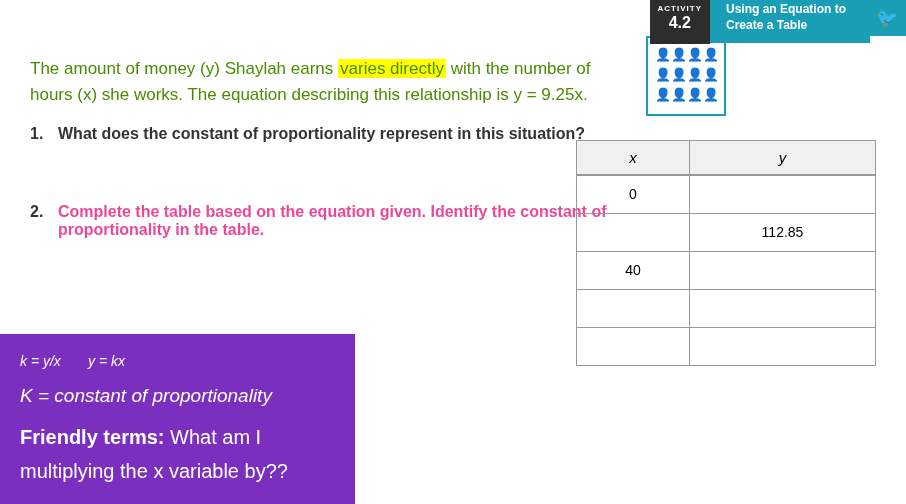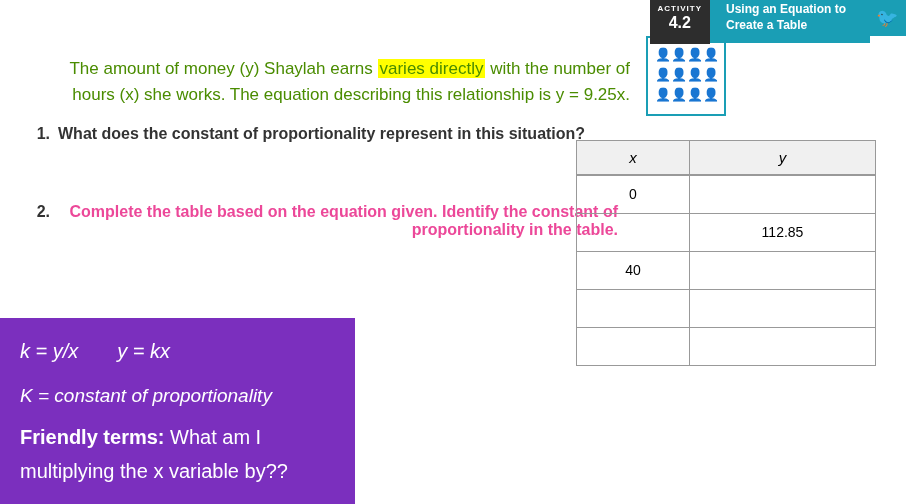--- a/index.html
+++ b/index.html
@@ -67,21 +67,20 @@
     }
 
     
     .main-content {
       position: absolute;
       top: 36px;
       left: 0;
       right: 0;
       bottom: 0;
       padding: 20px 30px 20px 30px;
-      text-align: right;
     }
 
     
     .intro-text {
       font-size: 17px;
       color: #4a8c00;
       line-height: 1.5;
       margin-bottom: 18px;
       max-width: 600px;
     }
@@ -118,22 +117,22 @@
       left: 0;
       width: 355px;
       background: #7b2fbe;
       color: #ffffff;
       padding: 16px 20px;
       font-size: 15px;
       line-height: 1.7;
     }
     .info-box .formula-line {
       font-style: italic;
-      font-size: 20px;
-      margin-bottom: 12px;
+      font-size: 14px;
+      margin-bottom: 6px;
     }
     .info-box .constant-line {
       font-style: italic;
       font-size: 19px;
       margin-bottom: 8px;
     }
     .info-box .friendly-line {
       font-size: 20px;
     }
     .info-box .friendly-label {

